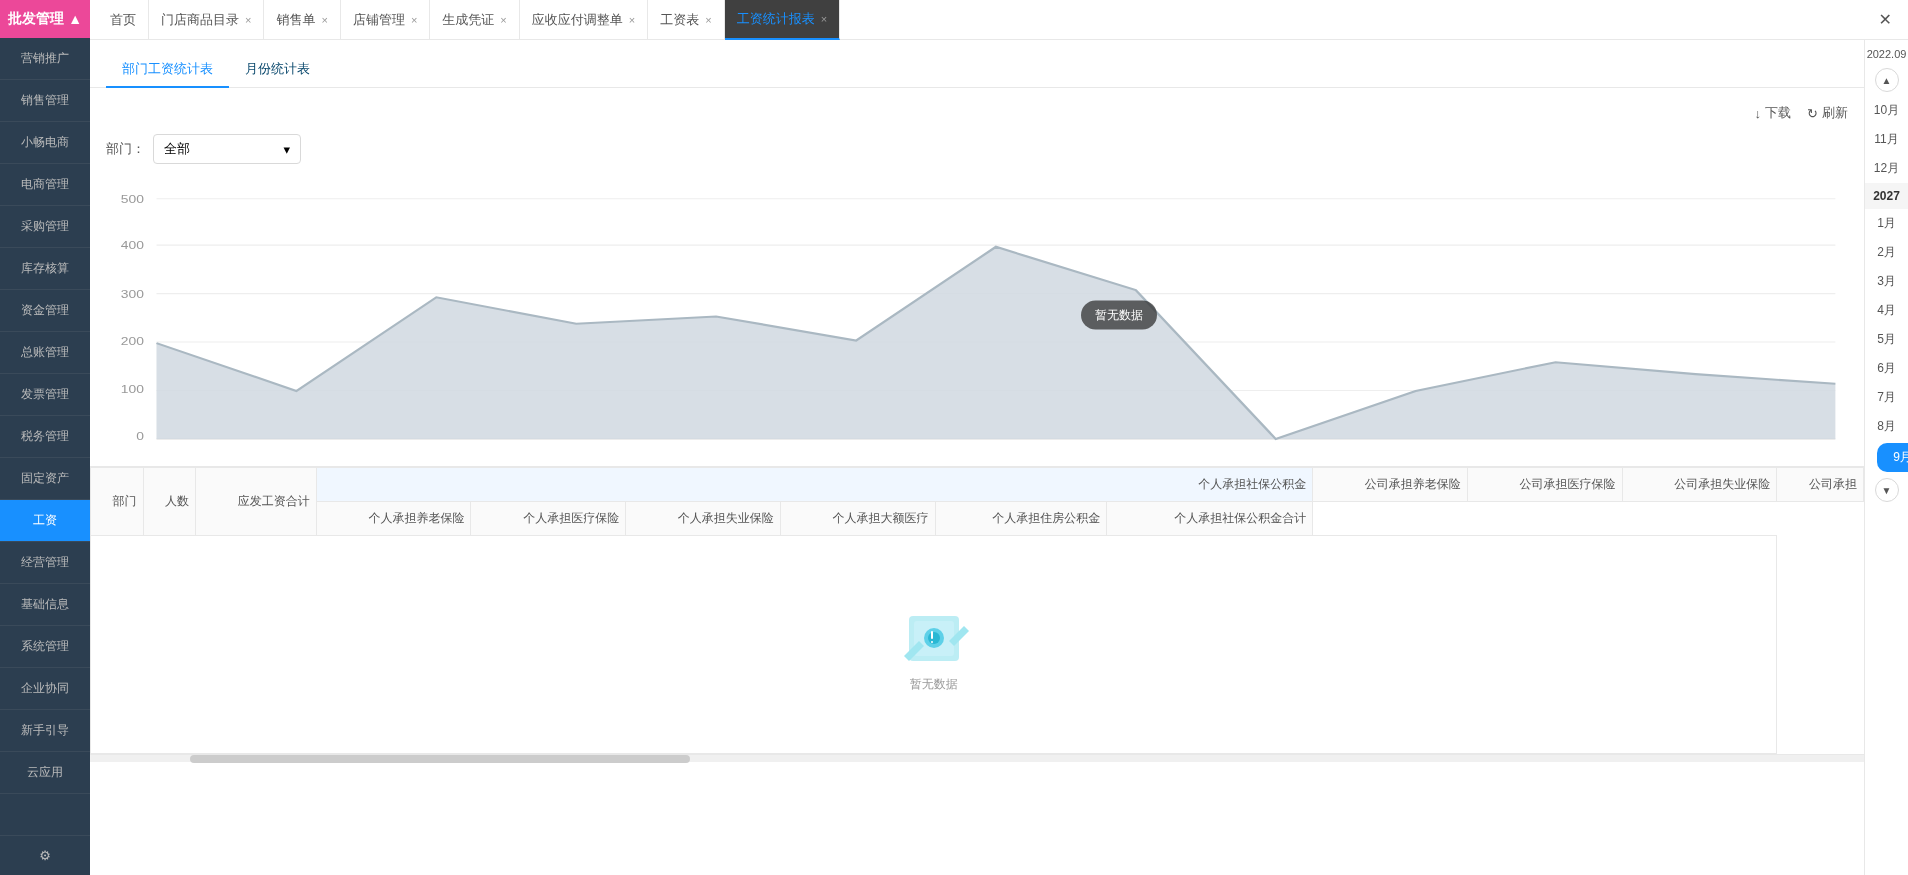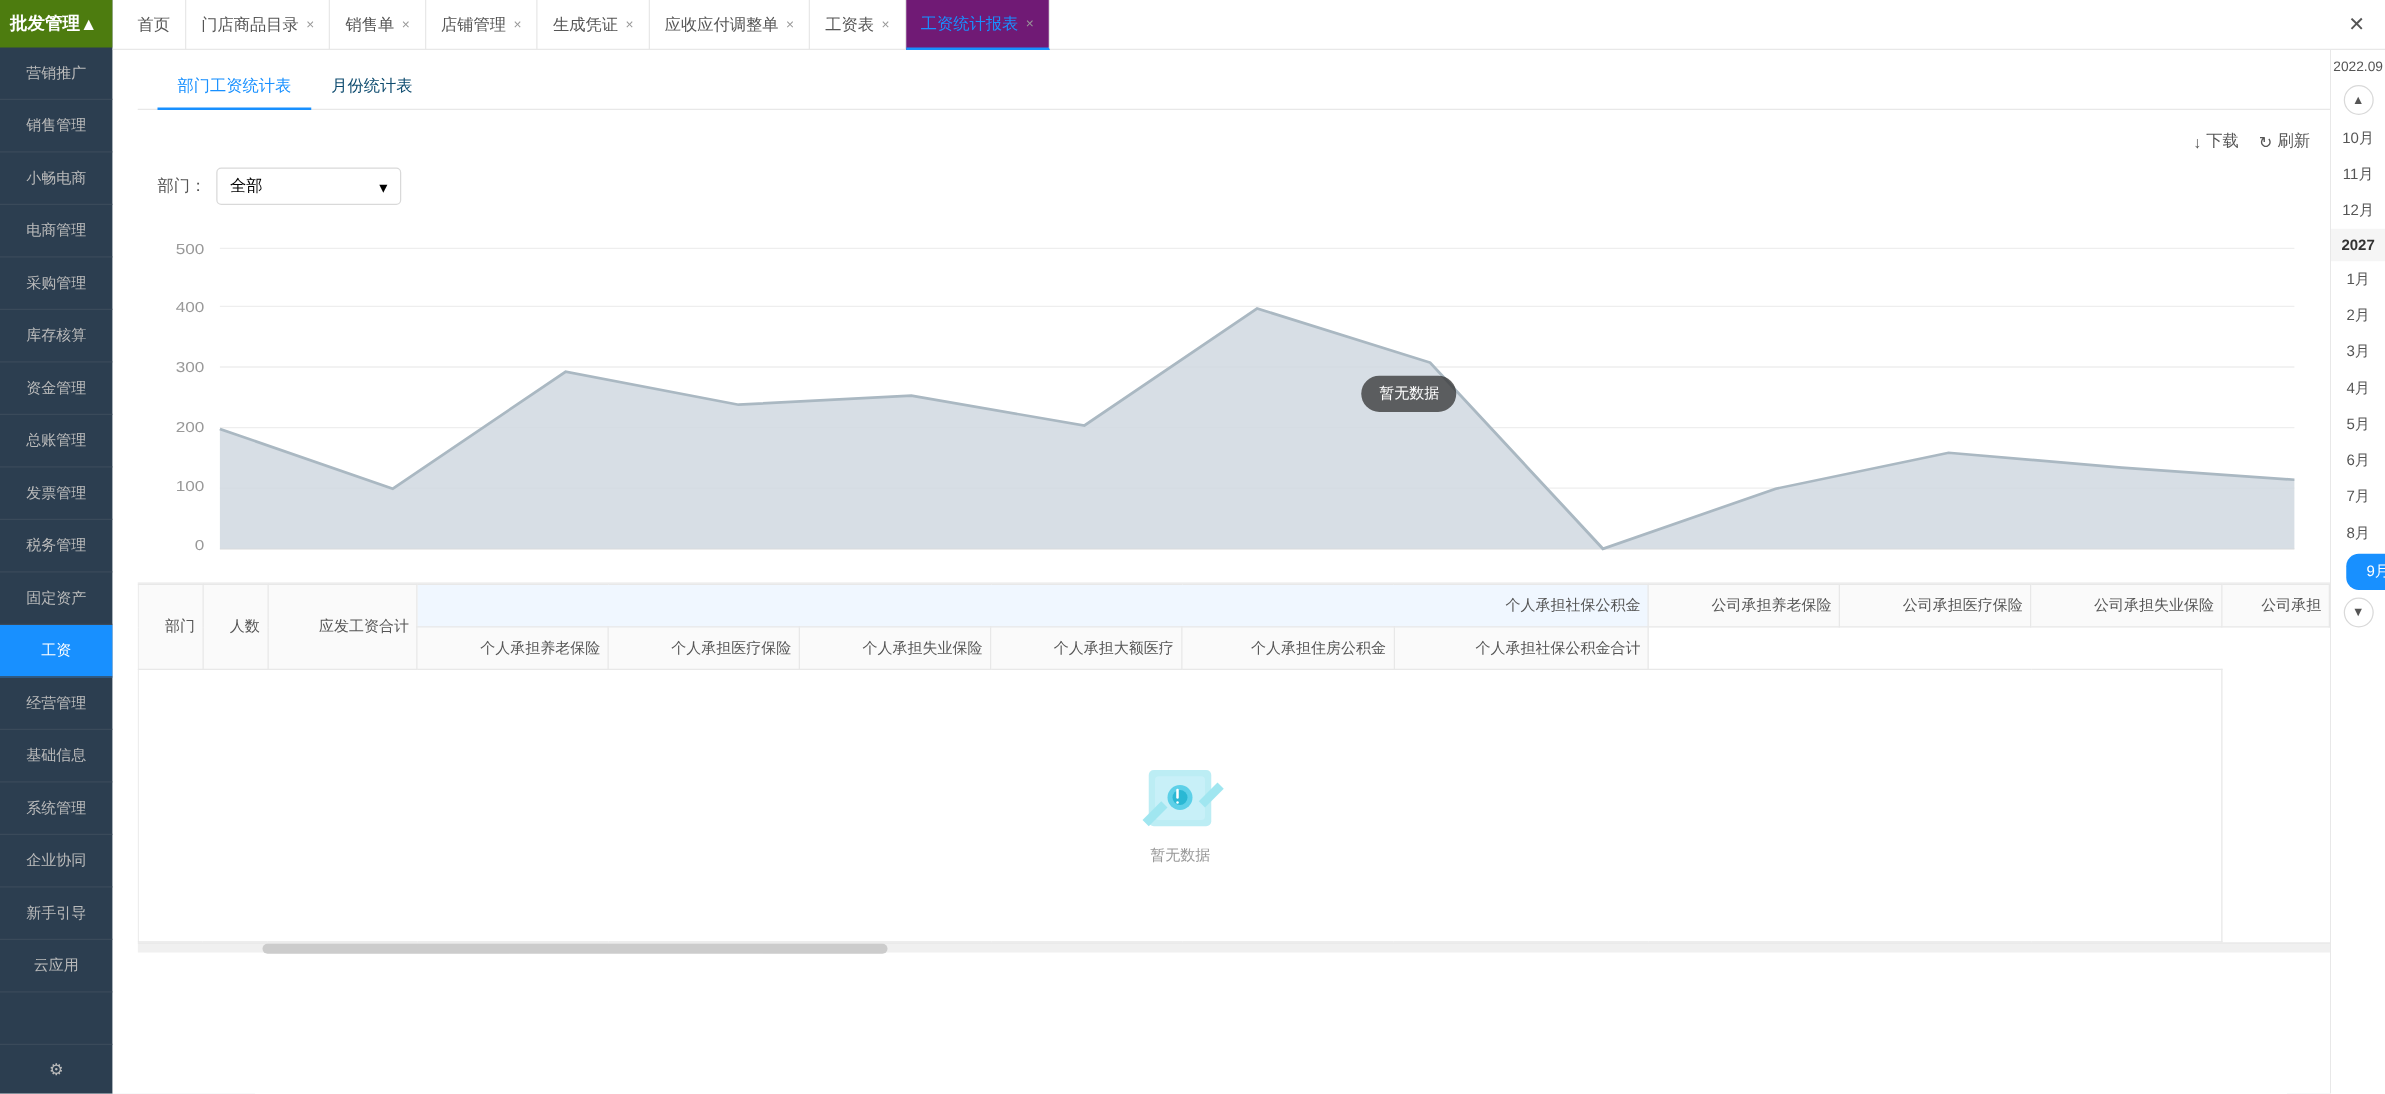--- a/index.html
+++ b/index.html
@@ -9,28 +9,28 @@
     #sidebar {
       width: 90px;
       background: #2c3e50;
       color: #ccc;
       display: flex;
       flex-direction: column;
       height: 100%;
       flex-shrink: 0;
     }
     #sidebar-header {
-      background: #4d7c0f;
+      background: #ec4899;
       color: white;
       padding: 10px 8px;
       font-size: 14px;
       font-weight: bold;
       display: flex;
       align-items: center;
-      justify-content: flex-start;
+      justify-content: space-between;
       cursor: pointer;
     }
     .sidebar-item {
       padding: 12px 8px;
       text-align: center;
       cursor: pointer;
       font-size: 12px;
       color: #bbb;
       border-bottom: 1px solid #3a4a5a;
     }
@@ -67,21 +67,21 @@
       height: 40px;
       display: flex;
       align-items: center;
       cursor: pointer;
       font-size: 13px;
       color: #555;
       border-right: 1px solid #e8e8e8;
       white-space: nowrap;
       gap: 6px;
     }
-    .tab.active { color: #1890ff; border-bottom: 2px solid #1890ff; background: #701a75; }
+    .tab.active { color: #1890ff; border-bottom: 2px solid #1890ff; background: #404040; }
     .tab-close { color: #999; font-size: 11px; }
     #tabbar-close {
       margin-left: auto;
       display: flex;
       align-items: center;
       gap: 8px;
       color: #555;
       font-size: 16px;
       cursor: pointer;
       padding: 0 8px;
@@ -95,21 +95,20 @@
       background: white;
     }
 
     
     #page-content {
       flex: 1;
       display: flex;
       flex-direction: column;
       overflow: hidden;
       padding: 12px 0 0 0;
-      margin-left: 20px;
     }
 
     
     #subtabs {
       display: flex;
       gap: 0;
       padding: 0 16px;
       border-bottom: 1px solid #e8e8e8;
       margin-bottom: 12px;
     }

